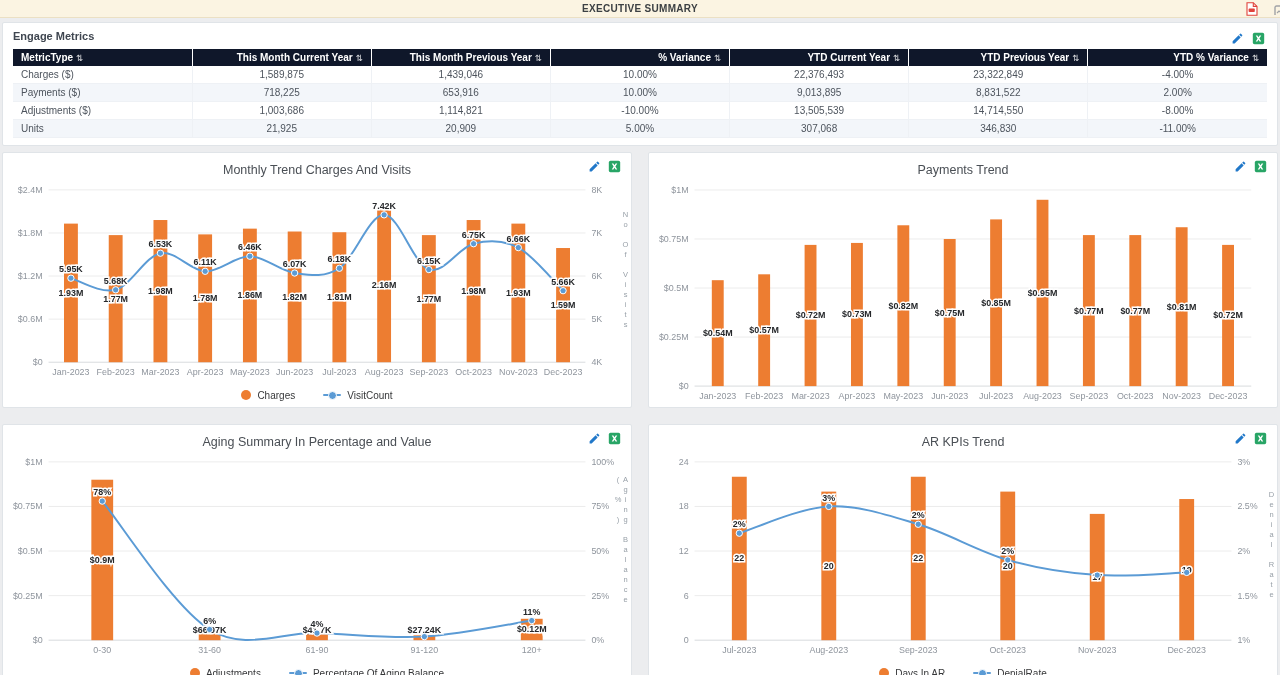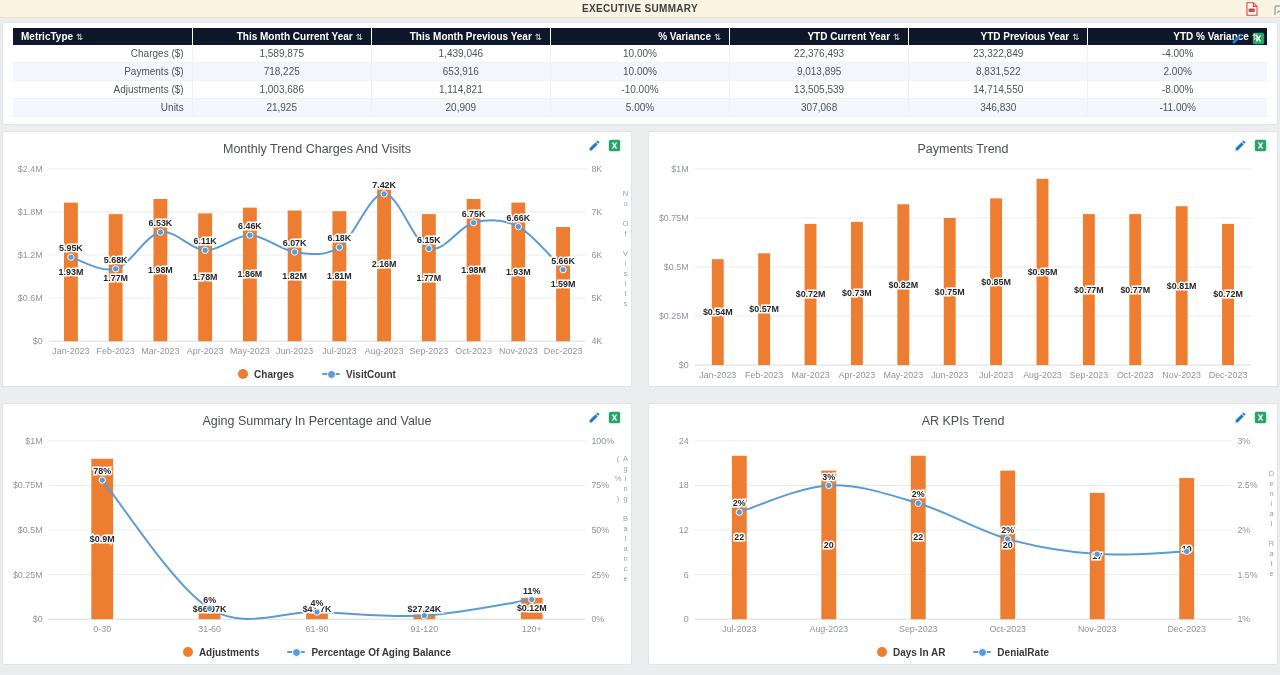--- a/index.html
+++ b/index.html
@@ -10,35 +10,35 @@
   .edge-sliver{position:absolute;right:0;top:3px;width:6px;height:12px;overflow:hidden;opacity:.8}
   .card{background:#fff;border:1px solid #e0e4e8;border-radius:2px;box-sizing:border-box}
   .table-card{margin:4px 2px 0;padding:5px 10px 7px;position:relative}
   .section-title{font-size:11px;font-weight:bold;color:#3f4650;margin:2px 0 7px}
   .table-icons{position:absolute;right:12px;top:8px;display:flex;gap:8px;align-items:center}
   table{width:100%;border-collapse:collapse;table-layout:fixed}
   th{background:#0f172a;color:#fff;font-size:10px;font-weight:bold;text-align:right;padding:3px 8px;border-right:1px solid rgba(255,255,255,.55);white-space:nowrap;overflow:hidden}
   th:first-child{text-align:left}
   th:last-child{border-right:none}
   td{font-size:10px;color:#4d545d;text-align:center;padding:3px 8px;border-right:1px solid #eef1f5;border-bottom:1px solid #eef1f5;white-space:nowrap;overflow:hidden;background:#fff}
-  td:first-child{text-align:right}
+  td:first-child{text-align:left}
   td:last-child{border-right:none}
   tbody tr:nth-child(even) td{background:#f3f6fa}
   .sort{font-size:8.5px;opacity:.85;margin-left:3px;font-weight:normal}
   .grid{display:grid;grid-template-columns:1fr 1fr;gap:16px;margin:6px 2px 2px}
   .chart-card{position:relative;display:flex;flex-direction:column}
   .row1{height:256px}
   .row2{height:262px}
   .card-head{height:24px;position:relative;display:flex;align-items:flex-end;justify-content:center;flex:0 0 auto}
   .chart-title{font-size:12.5px;color:#4a4f55}
   .card-icons{position:absolute;right:10px;top:7px;display:flex;gap:7px;align-items:center}
   .card-icons span{display:inline-flex;cursor:pointer}
   svg.chart{flex:1 1 auto;width:100%;display:block}
   .legend{height:24px;display:flex;align-items:center;justify-content:center;gap:28px;flex:0 0 auto}
-  .lg{display:flex;align-items:center;gap:6px;font-size:10px;font-weight:bold;color:#37383a;cursor:pointer}
+  .lg{display:flex;align-items:center;gap:6px;font-size:10px;font-weight:normal;color:#37383a;cursor:pointer}
   .dot{width:10px;height:10px;border-radius:50%;background:#ED7D31}
   .lm{position:relative;width:18px;height:9px}
   .lm i{position:absolute;display:block}
   .lm .ln{left:0;right:0;top:3.5px;height:2px;background:#5B9BD5;border-radius:1px}
   .lm .pt{left:5px;top:0;width:7px;height:7px;border-radius:50%;background:#5B9BD5;border:1px solid #fff}
   .vlabel{position:absolute;right:2px;top:46%;transform:translateY(-50%);writing-mode:vertical-rl;text-orientation:upright;font-size:7.5px;color:#98a0a8;letter-spacing:1px;line-height:1}
 </style>
 </head>
 <body>
 
@@ -55,20 +55,21 @@
   </span>
   <span class="edge-sliver">
     <svg width="12" height="12" viewBox="0 0 12 12">
         <rect x="1" y="1" width="10" height="10" rx="1.5" fill="none" stroke="#8a8f98" stroke-width="1.4"></rect>
         <path d="M3 8l2-2 2 1.5L9 4" fill="none" stroke="#8a8f98" stroke-width="1.2"></path>
       </svg>
   </span>
 </div>
 
 <div class="card table-card">
+  <div class="section-title">Engage Metrics</div>
   <div class="table-icons">
     <span>
       <svg width="13" height="13" viewBox="0 0 24 24" fill="#2178c9">
           <path d="M3 17.25V21h3.75L17.81 9.94l-3.75-3.75L3 17.25zM20.71 7.04c.39-.39.39-1.02 0-1.41l-2.34-2.34a.996.996 0 0 0-1.41 0l-1.83 1.83 3.75 3.75 1.83-1.83z"></path>
         </svg>
     </span>
     <span>
       <svg width="13" height="13" viewBox="0 0 16 16">
           <rect x="1" y="1" width="14" height="14" rx="2" fill="#28a566"></rect>
           <path d="M4.6 4.2l2.3 3.8-2.3 3.8h2L8 9.6l1.4 2.2h2L9.1 8l2.3-3.8h-2L8 6.4 6.6 4.2z" fill="#fff"></path>

